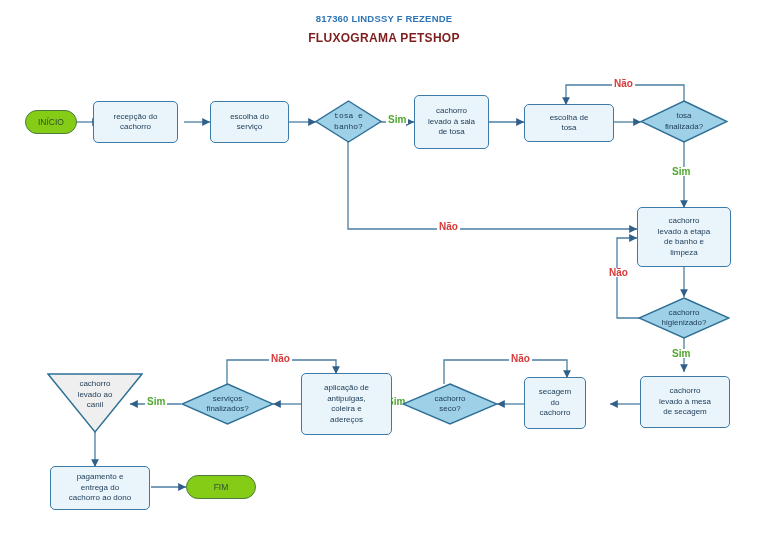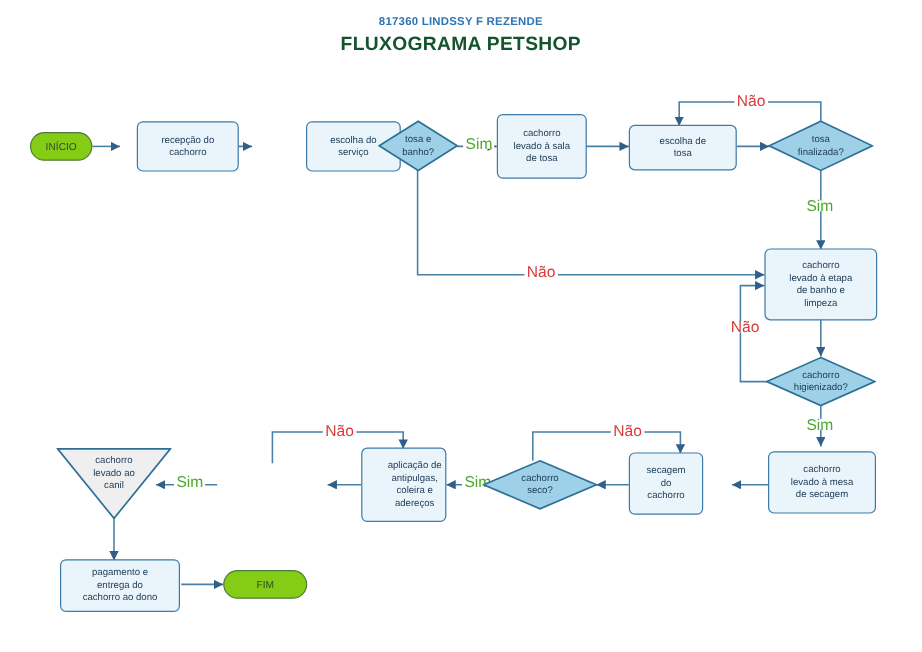--- a/index.html
+++ b/index.html
@@ -39,23 +39,23 @@
     text-align: center;
   }
   .subtitle {
     font-size: 9.5px;
     font-weight: bold;
     color: #2e75b6;
     letter-spacing: 0.2px;
     line-height: 13px;
   }
   .title {
-    font-size: 16px;
+    font-size: 12px;
     font-weight: bold;
-    color: #14532d;
+    color: #7f1d1d;
     letter-spacing: 0.3px;
     line-height: 24px;
     margin-top: 1px;
   }
 
   
   .node {
     position: absolute;
     box-sizing: border-box;
     display: flex;
@@ -115,22 +115,22 @@
   }
   .triangle .lbl {
     position: relative;
     z-index: 2;
     margin-bottom: 16px;
   }
 
   
   .edge-label {
     position: absolute;
-    font-size: 13px;
-    font-weight: normal;
+    font-size: 10px;
+    font-weight: bold;
     line-height: 9px;
     background: #ffffff;
     padding: 0 2px;
     white-space: nowrap;
   }
   .edge-yes { color: #4ea72e; }
   .edge-no  { color: #d83b3b; }
 </style>
 </head>
 <body>
@@ -196,31 +196,31 @@
   <div class="edge-label edge-yes" style="left:670px; top:349px;">Sim</div>
   <div class="edge-label edge-no" style="left:509px; top:354px;">Não</div>
   <div class="edge-label edge-yes" style="left:385px; top:397px;">Sim</div>
   <div class="edge-label edge-no" style="left:269px; top:354px;">Não</div>
   <div class="edge-label edge-yes" style="left:145px; top:397px;">Sim</div>
 
   <div class="node terminator" style="left:25px; top:110px; width:52px; height:24px;">
     <span class="lbl">INÍCIO</span>
   </div>
 
-  <div class="node process" style="left:114px; top:101px; width:85px; height:42px;">
+  <div class="node process" style="left:93px; top:101px; width:85px; height:42px;">
     <span class="lbl">recepção do
 cachorro</span>
   </div>
 
-  <div class="node process" style="left:210px; top:101px; width:79px; height:42px;margin-left:45px;">
+  <div class="node process" style="left:210px; top:101px; width:79px; height:42px;">
     <span class="lbl">escolha do
 serviço</span>
   </div>
 
-  <div class="node decision" style="left:315px; top:100px; width:67px; height:43px;">
+  <div class="node decision" style="left:315px; top:100px; width:67px; height:43px;font-family:Liberation Mono, monospace;">
     <svg class="dia" viewBox="0 0 67 43" preserveAspectRatio="none">
       <polygon points="33.5,1 66,21.5 33.5,42 1,21.5" fill="#9ed0e8" stroke="#2e6f96" stroke-width="1.4"></polygon>
     </svg>
     <span class="lbl">tosa e
 banho?</span>
   </div>
 
   <div class="node process" style="left:414px; top:95px; width:75px; height:54px;">
     <span class="lbl">cachorro
 levado à sala
@@ -268,27 +268,34 @@
   </div>
 
   <div class="node decision" style="left:402px; top:383px; width:96px; height:42px;">
     <svg class="dia" viewBox="0 0 96 42" preserveAspectRatio="none">
       <polygon points="48,1 95,21 48,41 1,21" fill="#9ed0e8" stroke="#2e6f96" stroke-width="1.4"></polygon>
     </svg>
     <span class="lbl">cachorro
 seco?</span>
   </div>
 
-  <div class="node process" style="left:301px; top:373px; width:71px; height:62px;justify-content:flex-end;">
+  <div class="node process" style="left:301px; top:373px; width:91px; height:62px;">
     <span class="lbl">aplicação de
 antipulgas,
 coleira e
 adereços</span>
   </div>
 
+  <div class="node decision" style="left:181px; top:383px; width:93px; height:42px;">
+    <svg class="dia" viewBox="0 0 93 42" preserveAspectRatio="none">
+      <polygon points="46.5,1 92,21 46.5,41 1,21" fill="#9ed0e8" stroke="#2e6f96" stroke-width="1.4"></polygon>
+    </svg>
+    <span class="lbl">serviços
+finalizados?</span>
+  </div>
 
   <div class="node triangle" style="left:47px; top:373px; width:96px; height:60px;">
     <svg class="tri" viewBox="0 0 96 60" preserveAspectRatio="none">
       <polygon points="1,1 95,1 48,59" fill="#efefef" stroke="#2e6f96" stroke-width="1.4"></polygon>
     </svg>
     <span class="lbl">cachorro
 levado ao
 canil</span>
   </div>
 

